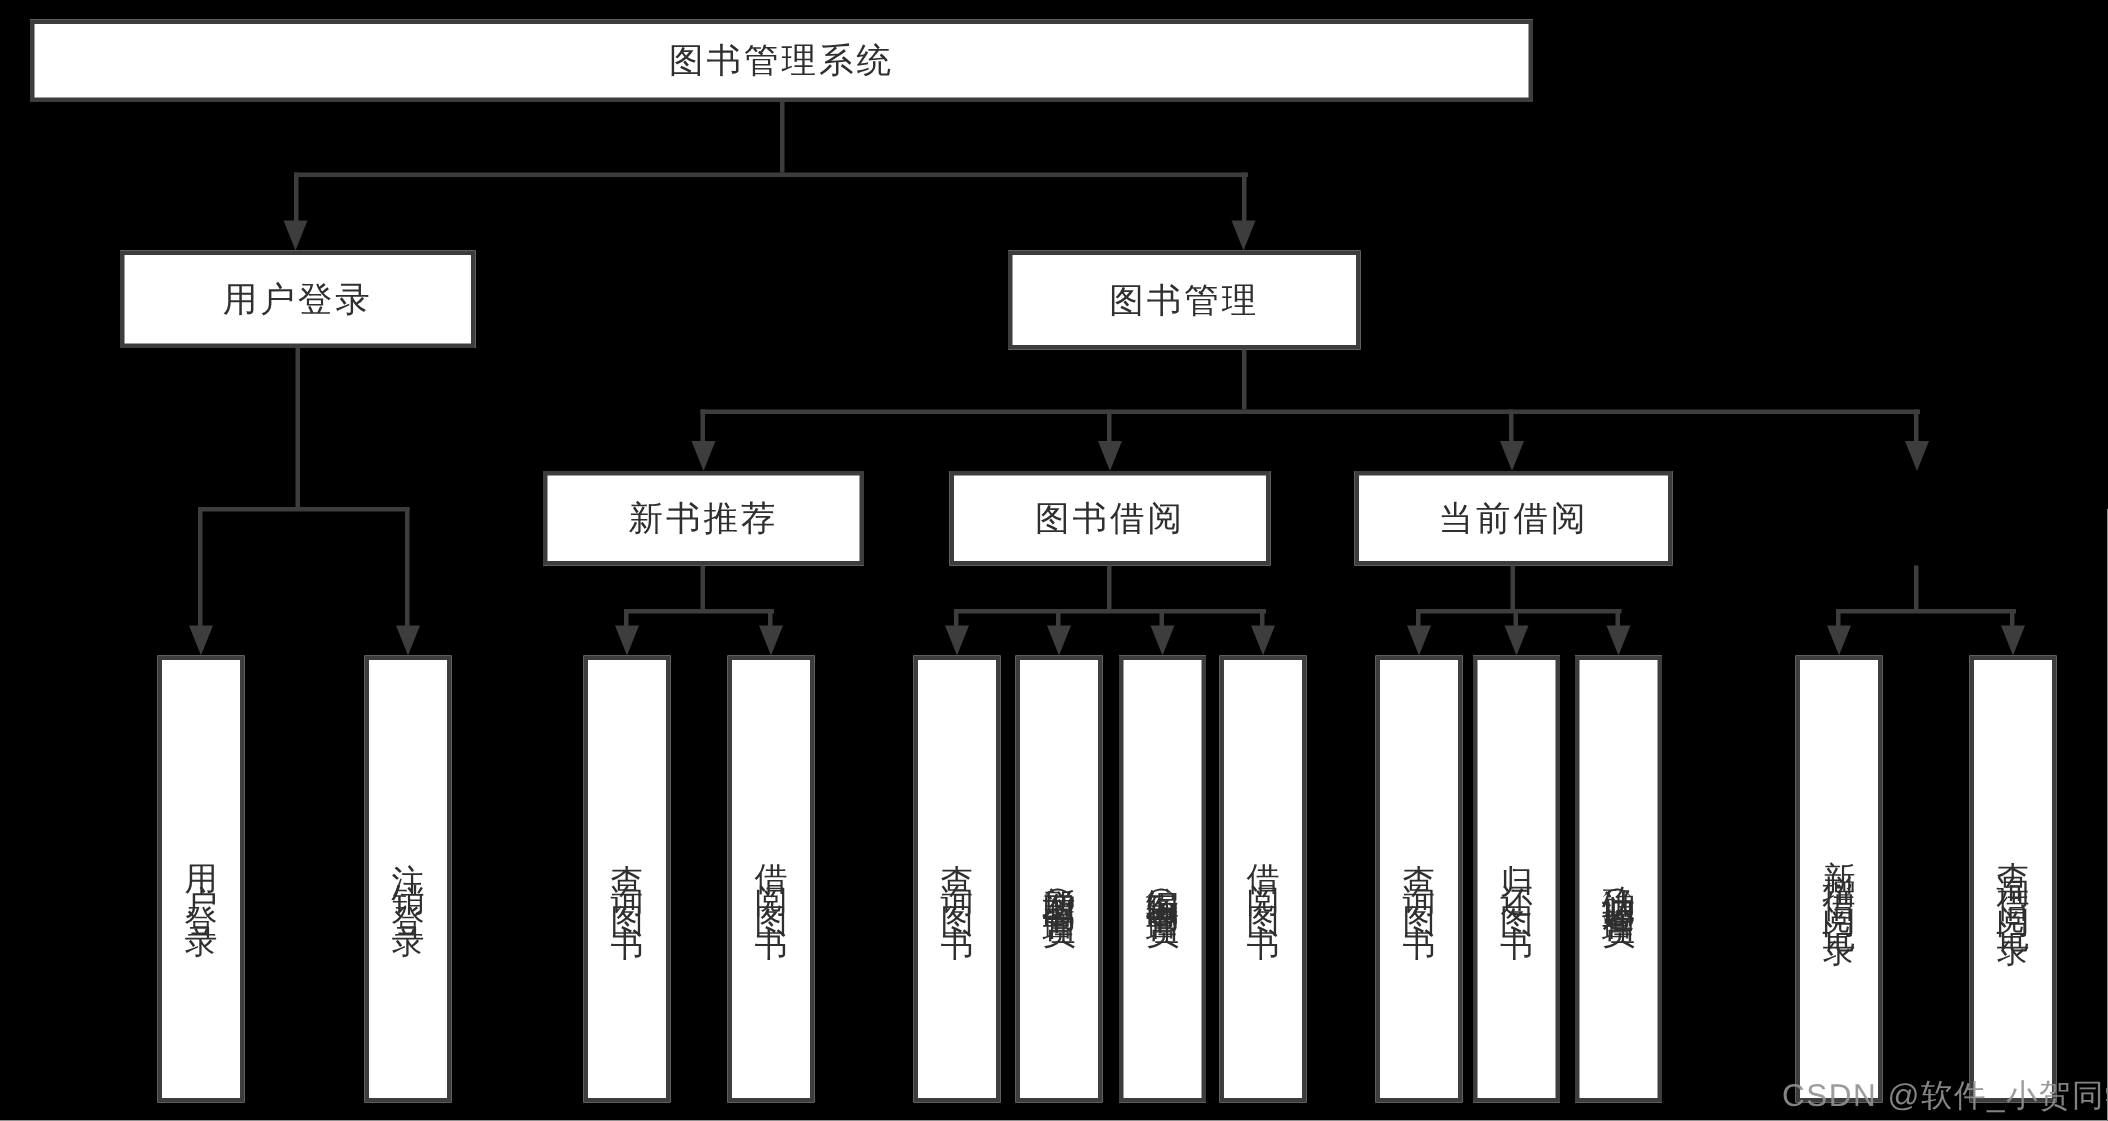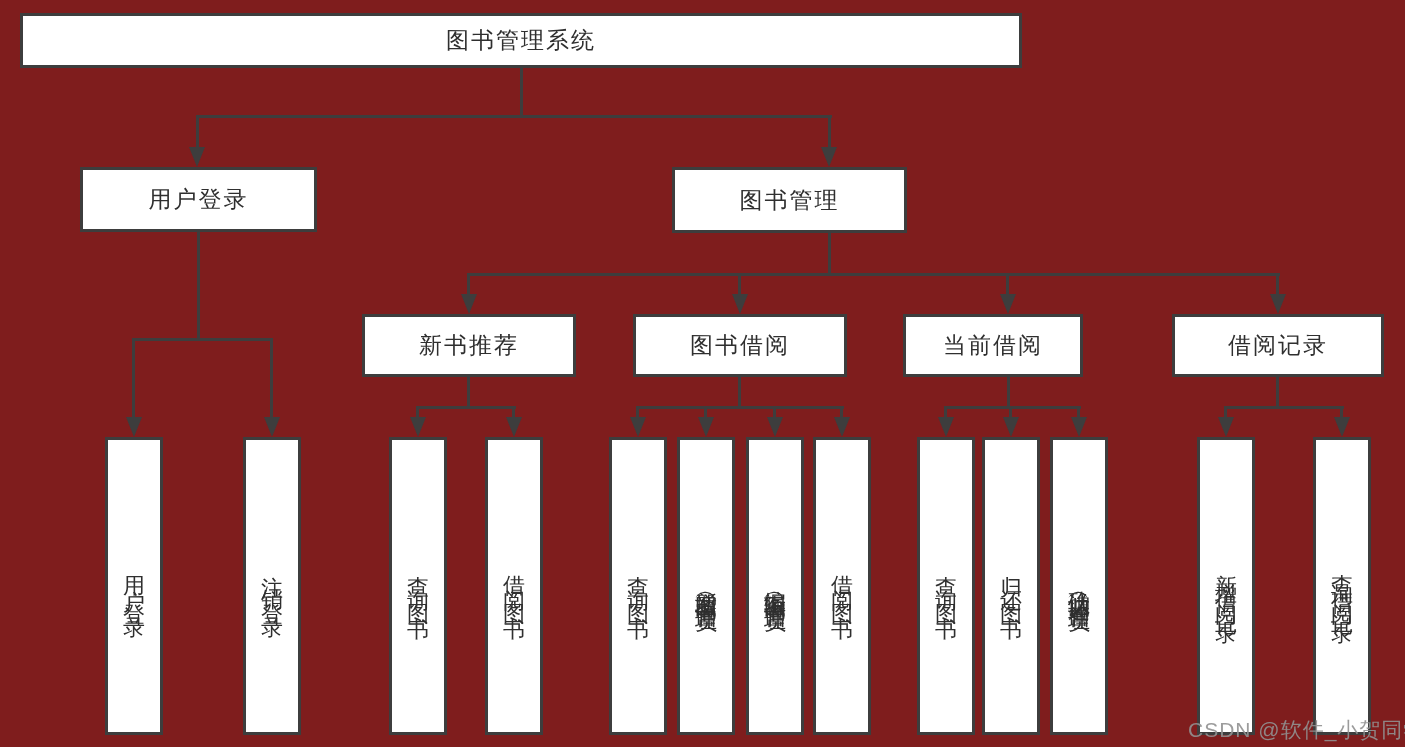--- a/index.html
+++ b/index.html
@@ -1,20 +1,20 @@
 <!DOCTYPE html>
 <html><head>
 <meta charset="utf-8">
 <style>
   html, body { margin: 0; padding: 0; background: #ffffff; }
   #stage {
     position: relative;
     width: 1405px;
     height: 747px;
-    background: #7f1d1d;
+    background: #000000;
     font-family: "Liberation Sans", sans-serif;
     overflow: hidden;
   }
   .box {
     position: absolute;
     box-sizing: border-box;
     border: 3px solid #3d3d3d;
     background: #ffffff;
     display: flex;
     align-items: center;
@@ -67,27 +67,24 @@
   </div>
 
   <div class="box hbox" style="left:362px; top:314px; width:214px; height:63px;">
     <span>新书推荐</span>
   </div>
 
   <div class="box hbox" style="left:633px; top:314px; width:214px; height:63px;">
     <span>图书借阅</span>
   </div>
 
-  <div class="box hbox" style="left:903px; top:314px; width:180px; height:63px;">
+  <div class="box hbox" style="left:903px; top:314px; width:212px; height:63px;">
     <span>当前借阅</span>
   </div>
 
-  <div class="box hbox" style="left:1172px; top:314px; width:212px; height:63px;">
-    <span>借阅记录</span>
-  </div>
 
   <div class="box vbox ls-wide" style="left:105px; top:437px; width:58px; height:298px;">
     <span>用户登录</span>
   </div>
   <div class="box vbox ls-wide" style="left:243px; top:437px; width:58px; height:298px;">
     <span>注销登录</span>
   </div>
 
   <div class="box vbox ls-wide" style="left:389px; top:437px; width:58px; height:298px;">
     <span>查询图书</span>

